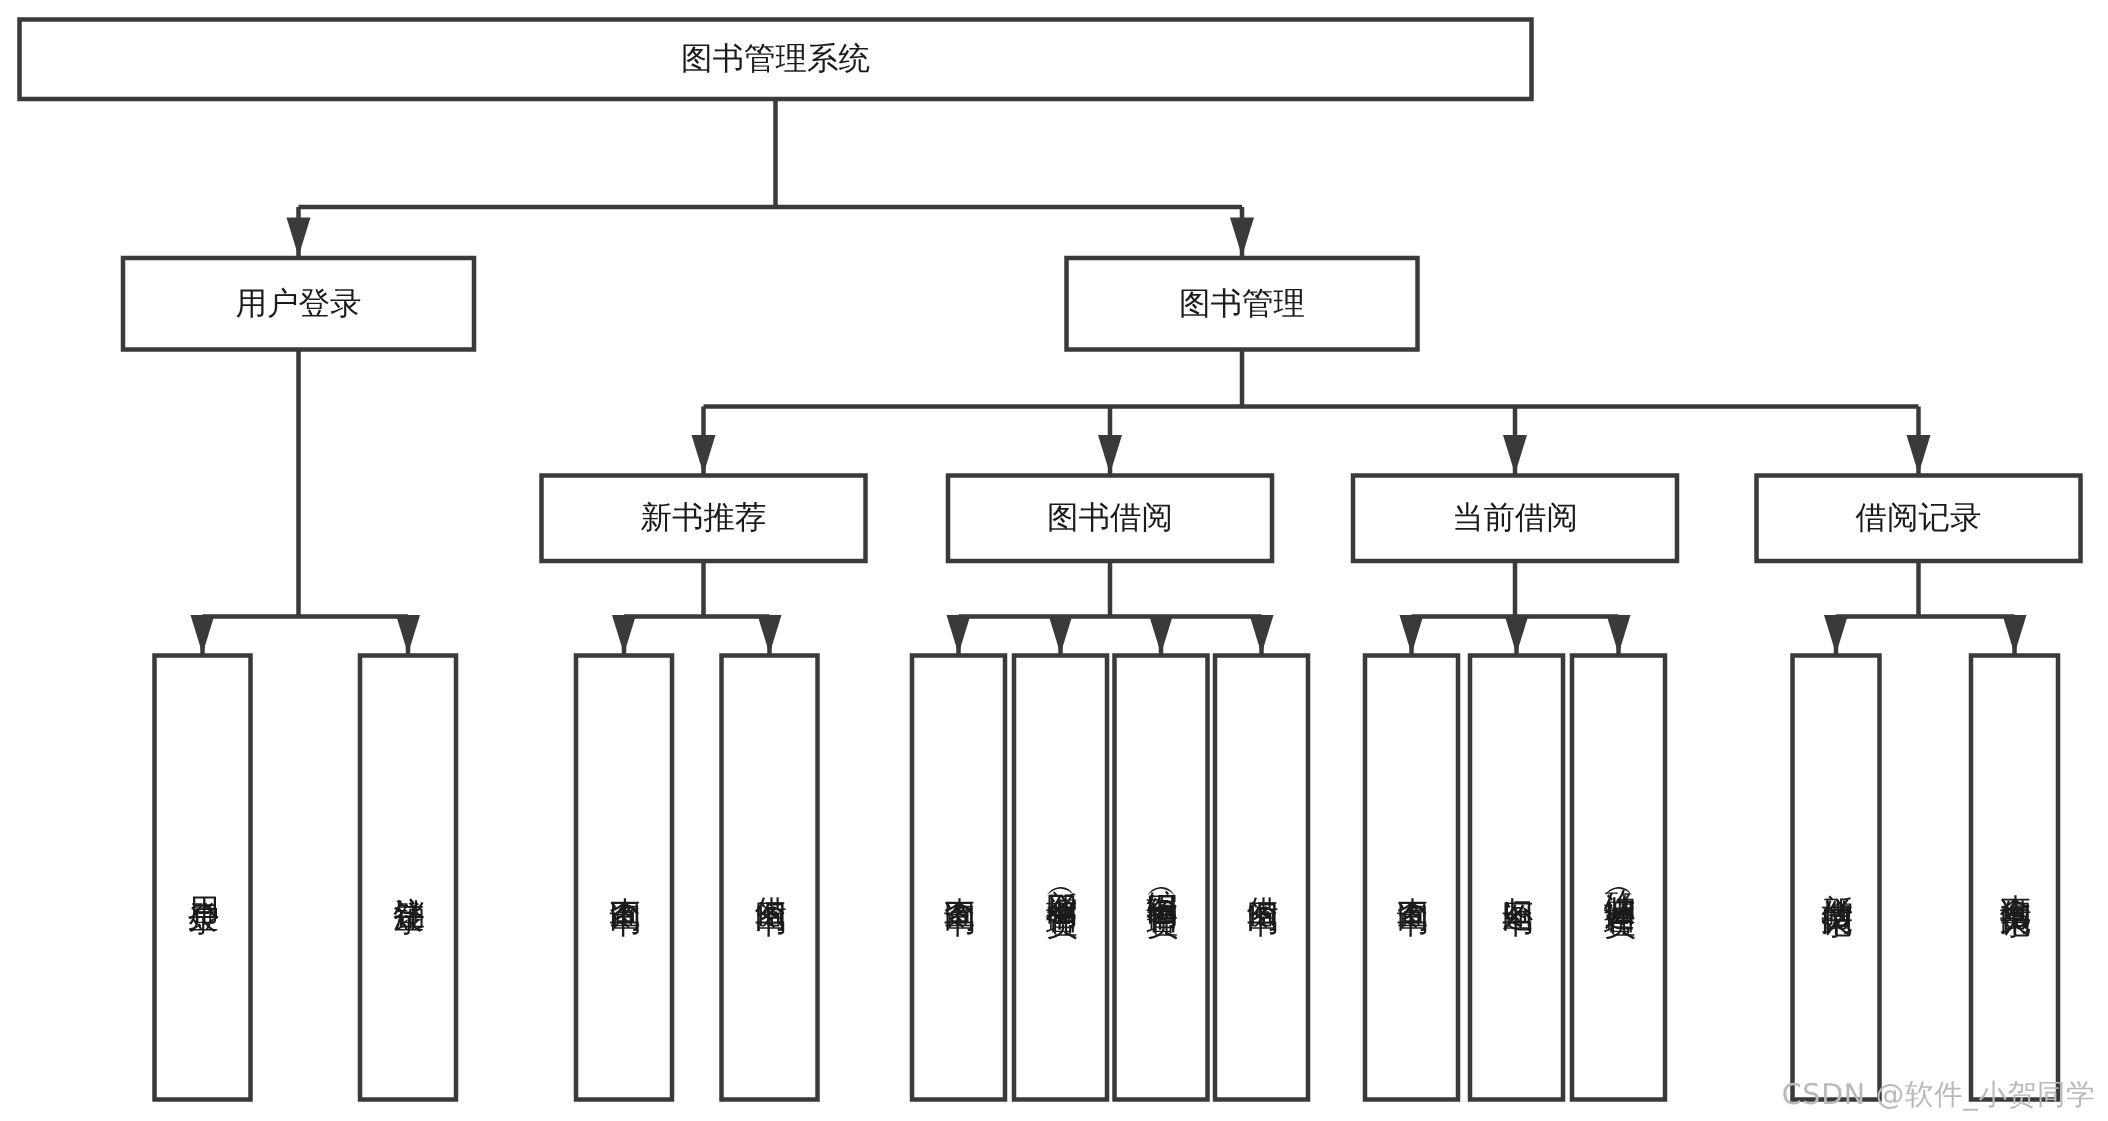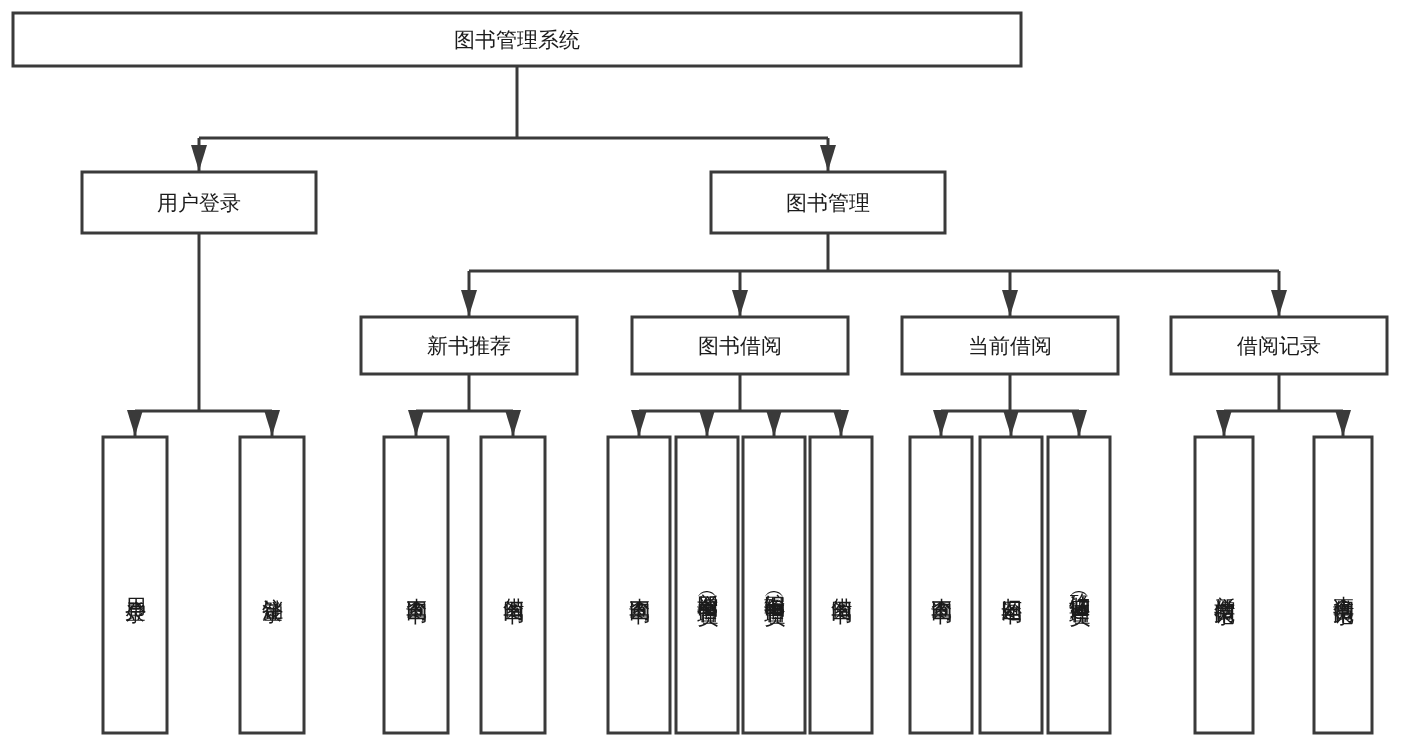--- a/index.html
+++ b/index.html
@@ -180,13 +180,14 @@
       <div class="leaf-label" style="left: 676px; top: 437px; width: 62px; height: 296px;">新增图书（管理员）</div>
       <div class="leaf-label" style="left: 743px; top: 437px; width: 62px; height: 296px;">编辑图书（管理员）</div>
       <div class="leaf-label" style="left: 810px; top: 437px; width: 62px; height: 296px;">借阅图书</div>
       <div class="leaf-label" style="left: 910px; top: 437px; width: 62px; height: 296px;">查询图书</div>
       <div class="leaf-label" style="left: 980px; top: 437px; width: 62px; height: 296px;">归还图书</div>
       <div class="leaf-label" style="left: 1048px; top: 437px; width: 62px; height: 296px;">确认归还（管理员）</div>
       <div class="leaf-label" style="left: 1195px; top: 437px; width: 58px; height: 296px;">新增借阅记录</div>
       <div class="leaf-label" style="left: 1314px; top: 437px; width: 58px; height: 296px;">查询借阅记录</div>
     </div>
 
+  <div class="watermark">CSDN @软件_小贺同学</div>
 </div>
 
 </body></html>

